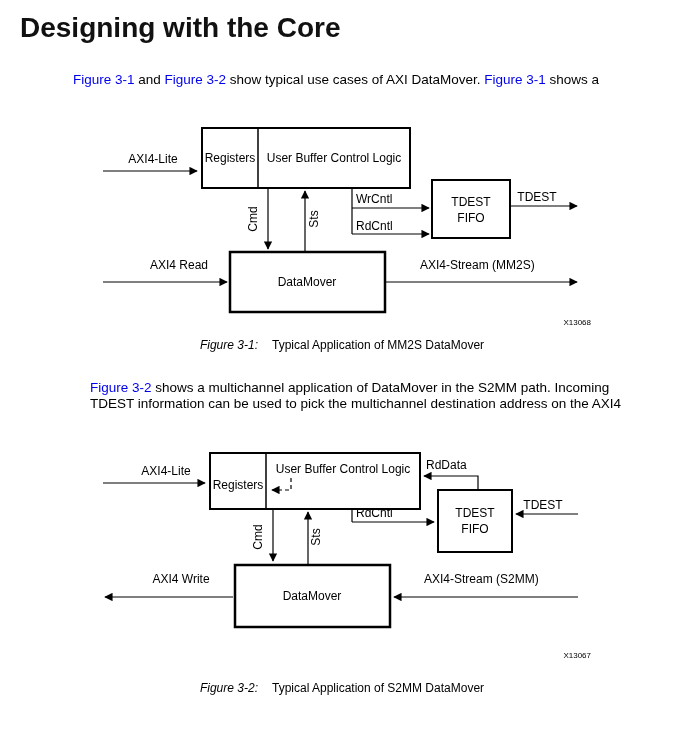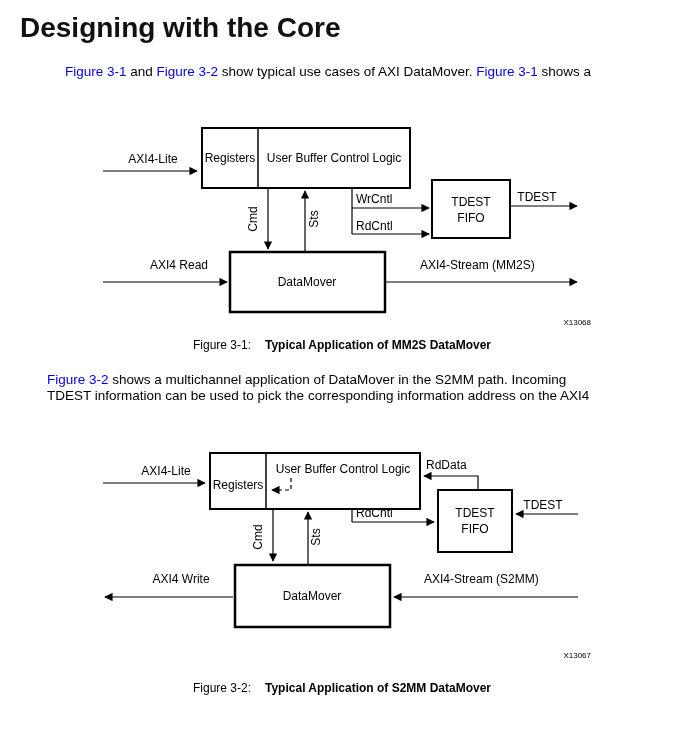--- a/index.html
+++ b/index.html
@@ -16,37 +16,37 @@
     position: absolute;
     left: 20px;
     top: 12px;
     margin: 0;
     font-size: 28px;
     font-weight: 700;
     color: #111111;
   }
   .para {
     position: absolute;
-    margin: 0;
+    margin: 8px;
     font-size: 13.5px;
     line-height: 16px;
     color: #000000;
   }
   .para .line { display: block; white-space: nowrap; }
   .link { color: #0000EE; text-decoration: none; cursor: pointer; }
   .caption {
     position: absolute;
     left: 0;
     width: 684px;
     text-align: center;
     font-size: 12px;
     color: #000000;
   }
-  .caption .cap-label { margin-right: 14px; margin-top: 9px; }
-  .caption .cap-text { font-weight: 700; }
+  .caption .cap-label { font-style: italic; margin-right: 14px; margin-top: 9px; }
+  .caption .cap-text { font-weight: 400; }
   svg.fig { position: absolute; left: 0; }
   svg.fig text {
     font-family: "Liberation Sans", sans-serif;
     font-size: 12px;
     fill: #000000;
   }
   svg.fig text.small { font-size: 8px; }
   .wire { stroke: #000000; stroke-width: 1.2; fill: none; }
   .wire-dashed { stroke: #000000; stroke-width: 1.2; fill: none; stroke-dasharray: 4 3; }
   .box { fill: none; stroke: #000000; stroke-width: 2; }
@@ -104,23 +104,23 @@
     <text x="420" y="147">AXI4-Stream (MM2S)</text>
     <line class="wire" x1="385" y1="160" x2="577" y2="160" marker-end="url(#ah1)"></line>
 
     <text class="small" x="591" y="203" text-anchor="end">X13068</text>
   </svg>
 
   <div class="caption" style="top:338px;">
     <span class="cap-label">Figure 3-1:</span><span class="cap-text">Typical Application of MM2S DataMover</span>
   </div>
 
-  <p class="para" style="left:47px; top:372px;">
+  <p class="para" style="left:82px; top:372px;">
     <span class="line"><a class="link">Figure 3-2</a><span> shows a multichannel application of DataMover in the S2MM path. Incoming</span></span>
-    <span class="line"><span>TDEST information can be used to pick the corresponding information address on the AXI4</span></span>
+    <span class="line"><span>TDEST information can be used to pick the multichannel destination address on the AXI4</span></span>
   </p>
 
   <svg class="fig" style="top:445px;" width="684" height="230" viewBox="0 0 684 230">
     <defs>
       <marker id="ah2" viewBox="0 0 10 10" refX="9" refY="5" markerWidth="7" markerHeight="7" orient="auto">
         <path d="M0,0 L10,5 L0,10 z" fill="#000000"></path>
       </marker>
     </defs>
 
     <rect class="box" x="210" y="8" width="210" height="56"></rect>

